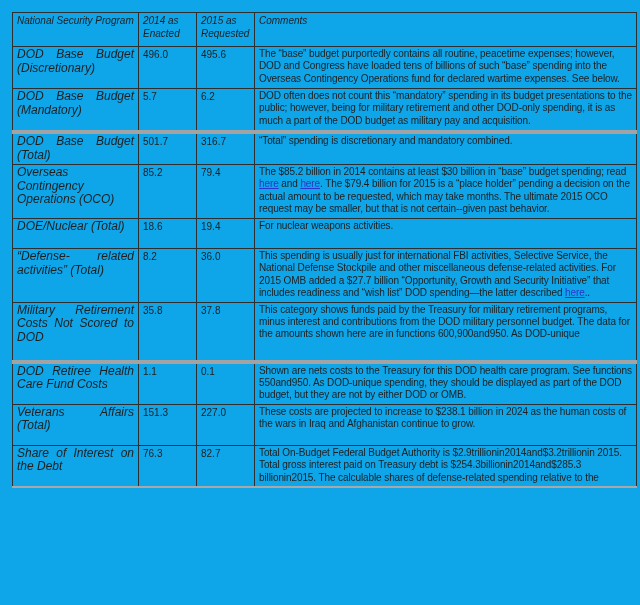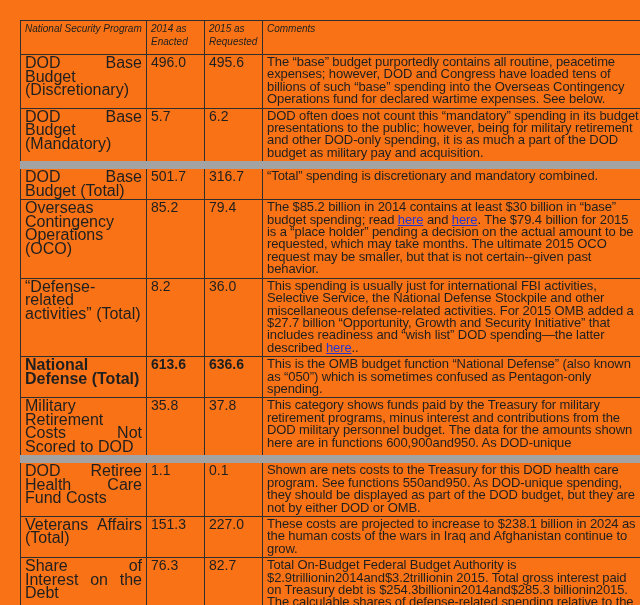--- a/index.html
+++ b/index.html
@@ -1,33 +1,33 @@
 <!DOCTYPE html>
 <html><head>
 <meta charset="utf-8">
 <style>
   html,body{margin:0;padding:0;background:#ffffff;}
-  .page{width:640px;height:605px;box-sizing:border-box;padding:20px;background:#f97316;
+  .page{width:640px;height:605px;box-sizing:border-box;padding:12px;background:#0ea5e9;
         font-family:"Liberation Sans",sans-serif;color:#1f1f1f;}
   table{border-collapse:collapse;table-layout:fixed;width:624px;
         border:1px solid #2f2f2f;border-bottom:2px solid #a8a8a8;}
   col.c-prog{width:126px;}
   col.c-2014{width:58px;}
   col.c-2015{width:58px;}
   col.c-comm{width:382px;}
   th,td{border:1px solid #2f2f2f;vertical-align:top;padding:1px 4px 2px 4px;
         overflow:hidden;}
   th{font-style:italic;font-weight:normal;font-size:10px;line-height:13px;
      text-align:left;height:30px;}
   th.just{text-align:justify;}
-  .label-cell{font-size:16px;line-height:13.5px;text-align:justify;}
-  .num-cell{font-size:14px;line-height:13px;}
-  .comment-cell{font-size:13px;line-height:12.4px;letter-spacing:-0.1px;}
+  .label-cell{font-size:12px;line-height:13.5px;text-align:justify;font-style:italic;}
+  .num-cell{font-size:10px;line-height:13px;}
+  .comment-cell{font-size:10px;line-height:12.4px;letter-spacing:-0.1px;}
   .bold{font-weight:bold;}
-  tr.thick-top td{border-top:8px solid #a3a3a3;}
+  tr.thick-top td{border-top:4px solid #a3a3a3;}
   tr.values-bottom td.num-cell{vertical-align:bottom;}
   a.lnk{color:#2a35cc;text-decoration:underline;cursor:pointer;}
   tbody tr:nth-child(1) td{height:38px;}
   tbody tr:nth-child(2) td{height:38px;}
   tbody tr:nth-child(3) td{height:20px;}
   tbody tr:nth-child(4) td{height:50px;}
   tbody tr:nth-child(5) td{height:26px;}
   tbody tr:nth-child(6) td{height:24px;}
   tbody tr:nth-child(7) td{height:54px;}
   tbody tr:nth-child(8) td{height:36px;}
@@ -77,30 +77,30 @@
           <td class="num-cell">316.7</td>
           <td class="comment-cell">“Total” spending is discretionary and mandatory combined.</td>
         </tr>
         <tr>
           <td class="label-cell">Overseas Contingency Operations (OCO)</td>
           <td class="num-cell">85.2</td>
           <td class="num-cell">79.4</td>
           <td class="comment-cell">The $85.2 billion in 2014 contains at least $30 billion in “base” budget spending; read <a class="lnk" href="#">here</a> and <a class="lnk" href="#">here</a>.  The $79.4 billion for 2015 is a “place holder” pending a decision on the actual amount to be requested, which may take months.  The ultimate 2015 OCO request may be smaller, but that is not certain--given past behavior.</td>
         </tr>
         <tr>
+          <td class="label-cell">DOE/Nuclear (Total)</td>
+          <td class="num-cell">18.6</td>
+          <td class="num-cell">19.4</td>
+          <td class="comment-cell">For nuclear weapons activities.</td>
+        </tr>
+        <tr>
           <td class="label-cell">“Defense- related activities”  (Total)</td>
           <td class="num-cell">8.2</td>
           <td class="num-cell">36.0</td>
           <td class="comment-cell">This spending is usually just for international FBI activities, Selective Service, the National Defense Stockpile and other miscellaneous defense-related activities.  For 2015 OMB added a $27.7 billion “Opportunity, Growth and Security Initiative” that includes readiness and “wish list” DOD spending—the latter described <a class="lnk" href="#">here</a>..</td>
-        </tr>
-        <tr>
-          <td class="label-cell bold">National Defense (Total)</td>
-          <td class="num-cell bold">613.6</td>
-          <td class="num-cell bold">636.6</td>
-          <td class="comment-cell">This is the OMB budget function “National Defense” (also known as “050”) which is sometimes confused as Pentagon-only spending.</td>
         </tr>
         <tr>
           <td class="label-cell">Military Retirement Costs Not Scored to DOD</td>
           <td class="num-cell">35.8</td>
           <td class="num-cell">37.8</td>
           <td class="comment-cell">This category shows funds paid by the Treasury for military retirement programs, minus interest and contributions from the DOD military personnel budget. The data for the amounts shown here are in functions 600,900and950. As DOD-unique</td>
         </tr>
         <tr class="thick-top">
           <td class="label-cell">DOD Retiree Health Care Fund Costs</td>
           <td class="num-cell">1.1</td>

